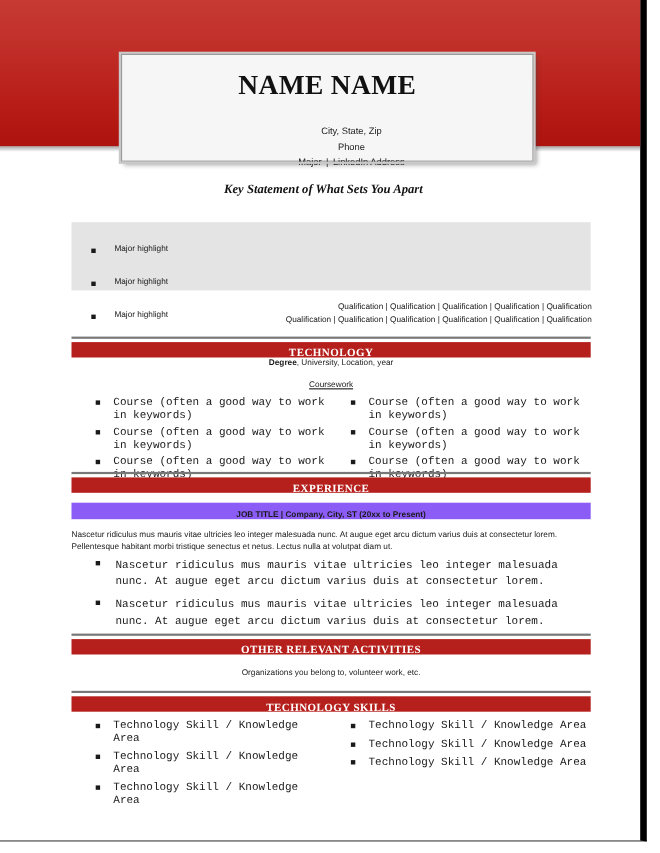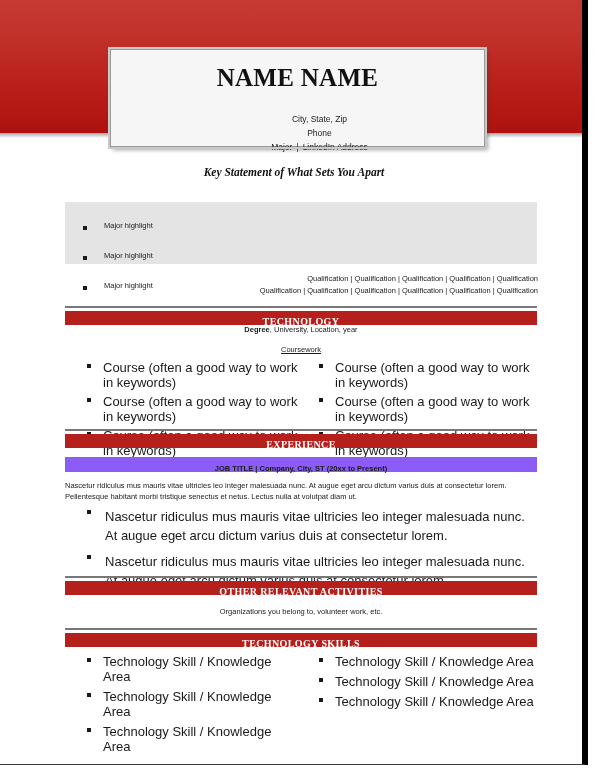--- a/index.html
+++ b/index.html
@@ -176,24 +176,25 @@
     margin-top: 7px;
   }
   .col { width: 50%; }
   .bl-row {
     display: flex;
     align-items: flex-start;
     margin-bottom: 4px;
   }
   .bl-row .sq-bullet { margin-top: 3px; }
   .bl-text {
-    font-size: 13px;
+    font-size: 10px;
     color: #1a1a1a;
     margin-left: 12px;
     line-height: 1.15;
+    font-family: Liberation Mono, monospace;
   }
   #coursework-cols .col:first-child { padding-left: 22px; }
   #coursework-cols .col:last-child { padding-left: 18px; }
 
   
   #sec-experience { top: 429px; }
   #job-bar {
     margin-top: 9px;
     background: #8b5cf6;
     height: 15px;

